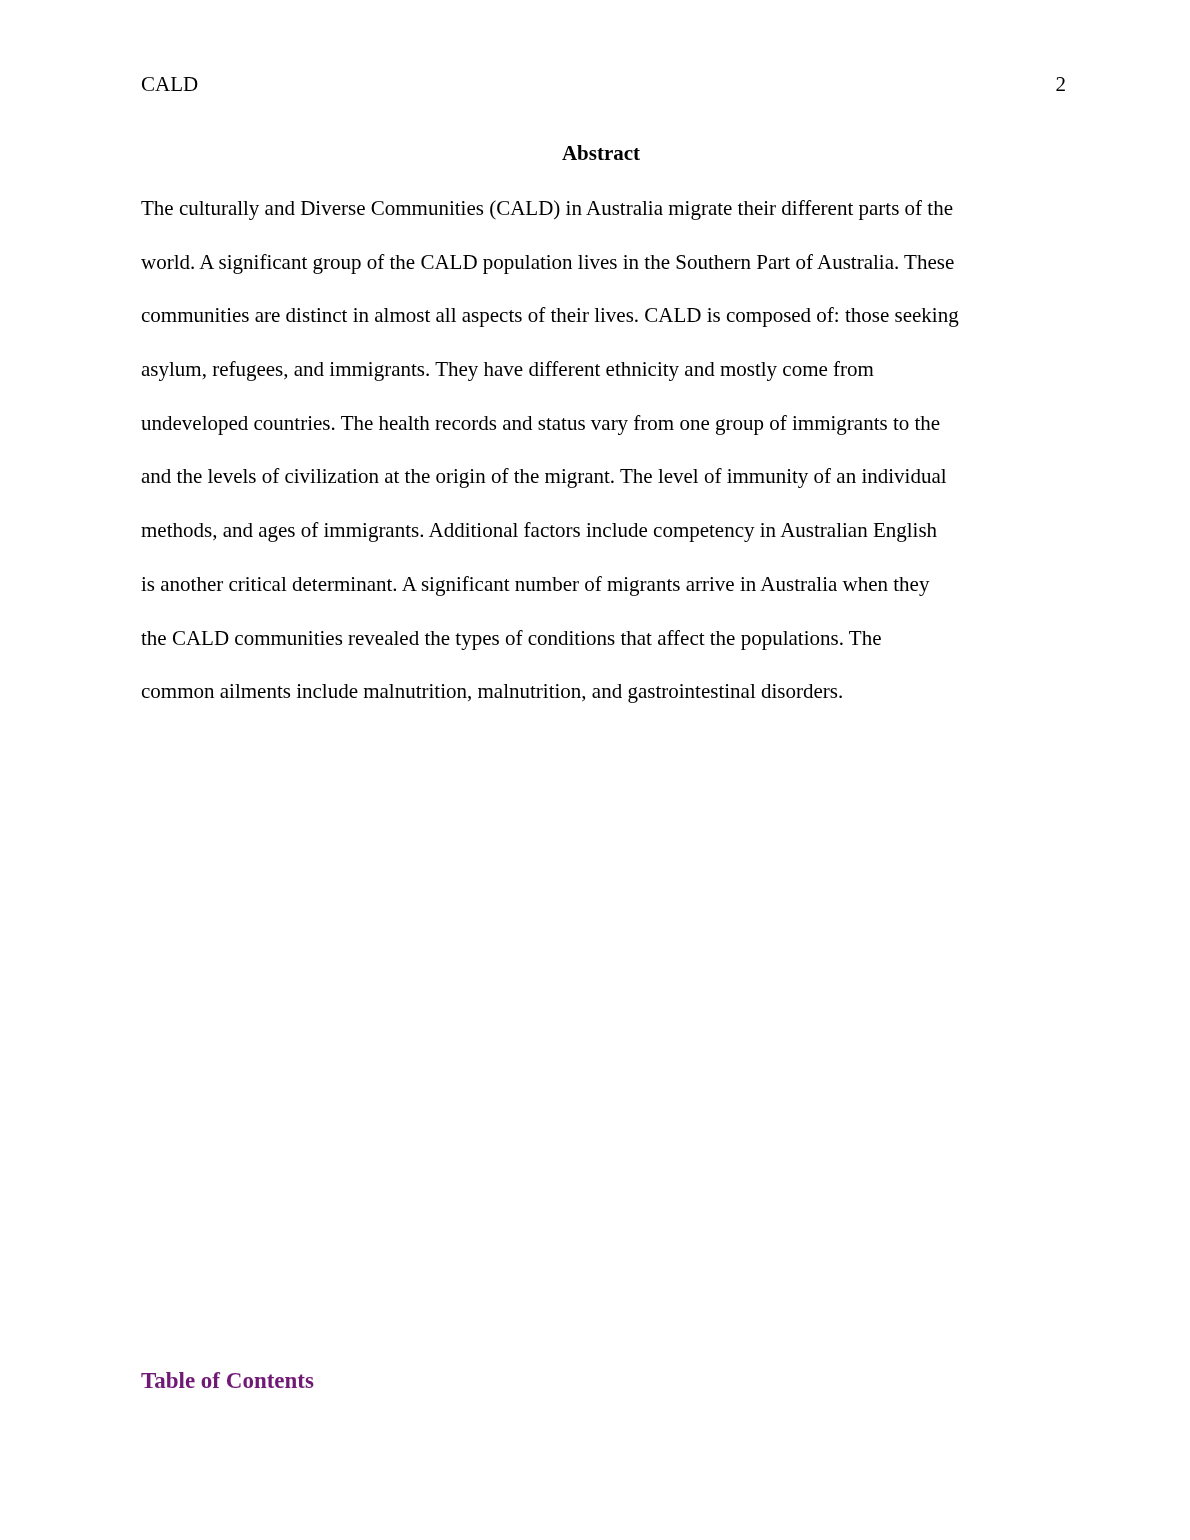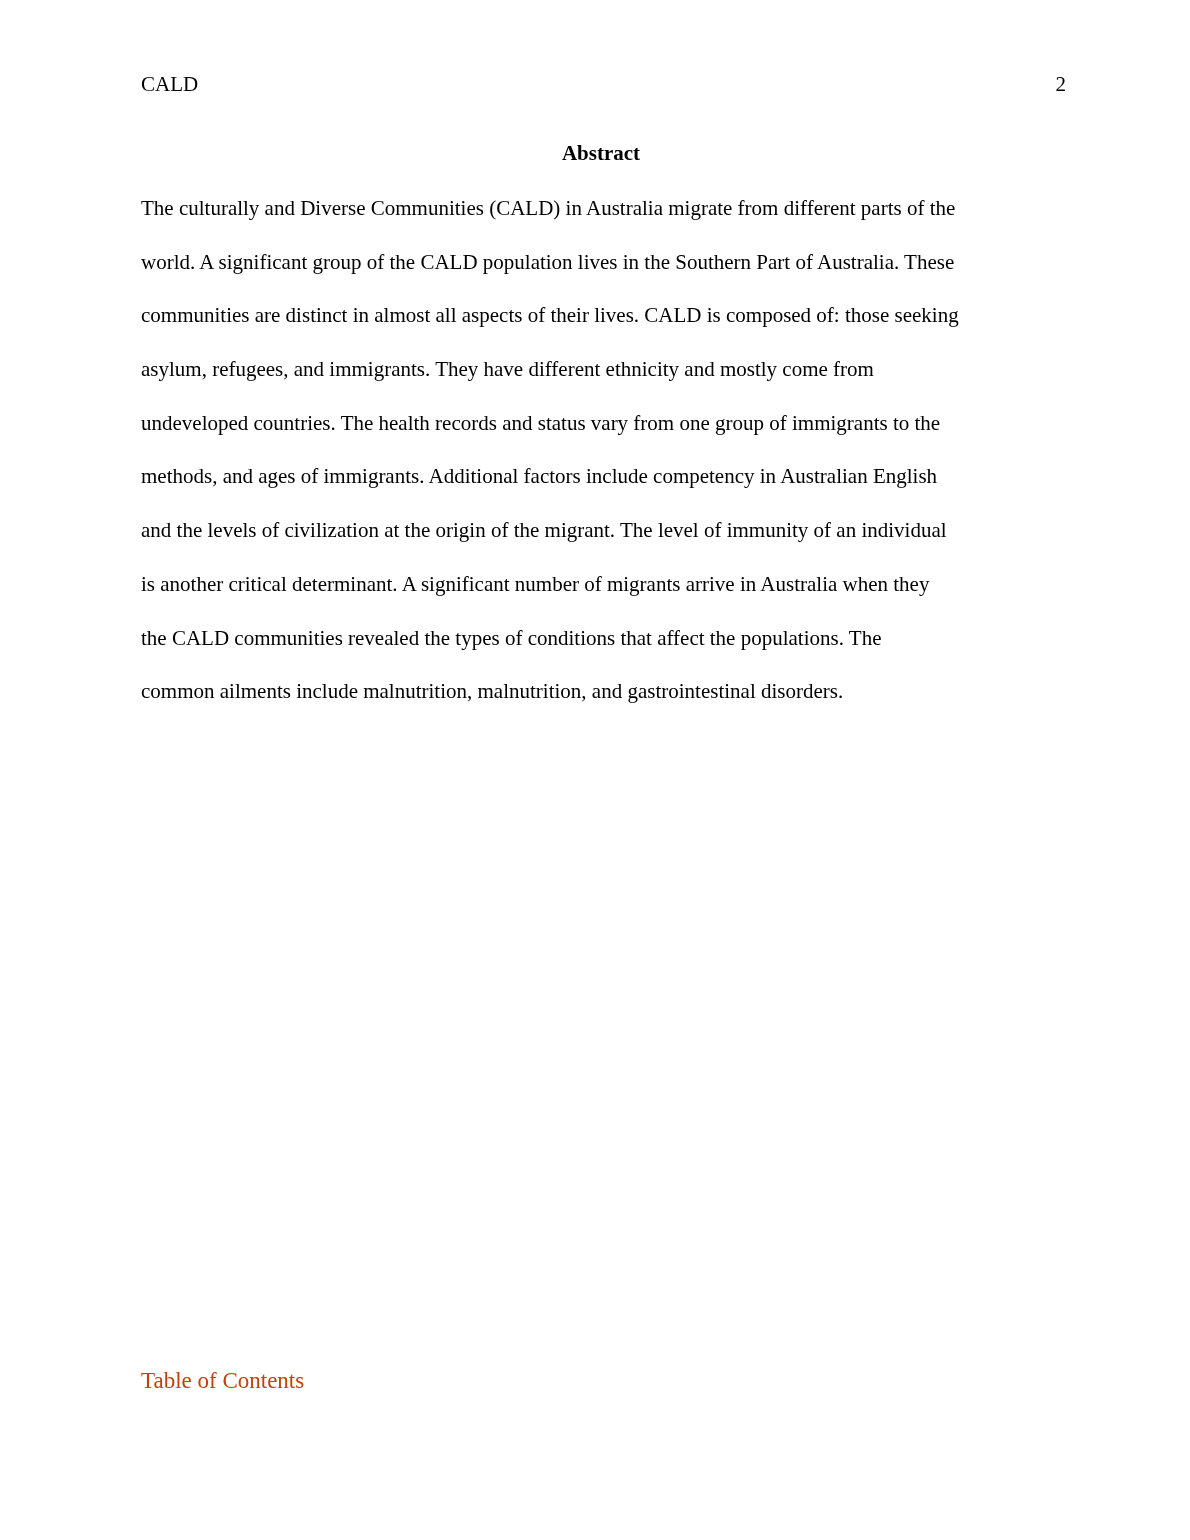--- a/index.html
+++ b/index.html
@@ -61,43 +61,43 @@
       height: 53.7px;
       line-height: 28px;
       white-space: nowrap;
     }
     .toc-heading {
       position: absolute;
       left: 141px;
       top: 1367px;
       font-size: 23px;
       line-height: 28px;
-      font-weight: normal;
-      color: #c2410c;
+      font-weight: bold;
+      color: #701a75;
       white-space: nowrap;
     }
   </style>
 </head>
 <body>
 
 <div class="page">
 
   <div class="running-head">CALD</div>
   <div class="page-number">2</div>
 
   <div class="abstract-title">Abstract</div>
 
   <div class="abstract-body">
-    <div class="abstract-line">The culturally and Diverse Communities (CALD) in Australia migrate from different parts of the</div>
+    <div class="abstract-line">The culturally and Diverse Communities (CALD) in Australia migrate their different parts of the</div>
     <div class="abstract-line">world. A significant group of the CALD population lives in the Southern Part of Australia. These</div>
     <div class="abstract-line">communities are distinct in almost all aspects of their lives. CALD is composed of: those seeking</div>
     <div class="abstract-line">asylum, refugees, and immigrants. They have different ethnicity and mostly come from</div>
     <div class="abstract-line">undeveloped countries. The health records and status vary from one group of immigrants to the</div>
+    <div class="abstract-line">and the levels of civilization at the origin of the migrant. The level of immunity of an individual</div>
     <div class="abstract-line">methods, and ages of immigrants. Additional factors include competency in Australian English</div>
-    <div class="abstract-line">and the levels of civilization at the origin of the migrant. The level of immunity of an individual</div>
     <div class="abstract-line">is another critical determinant. A significant number of migrants arrive in Australia when they</div>
     <div class="abstract-line">the CALD communities revealed the types of conditions that affect the populations. The</div>
     <div class="abstract-line">common ailments include malnutrition, malnutrition, and gastrointestinal disorders.</div>
   </div>
 
   <div class="toc-heading">Table of Contents</div>
 
 </div>
 
 </body></html>

